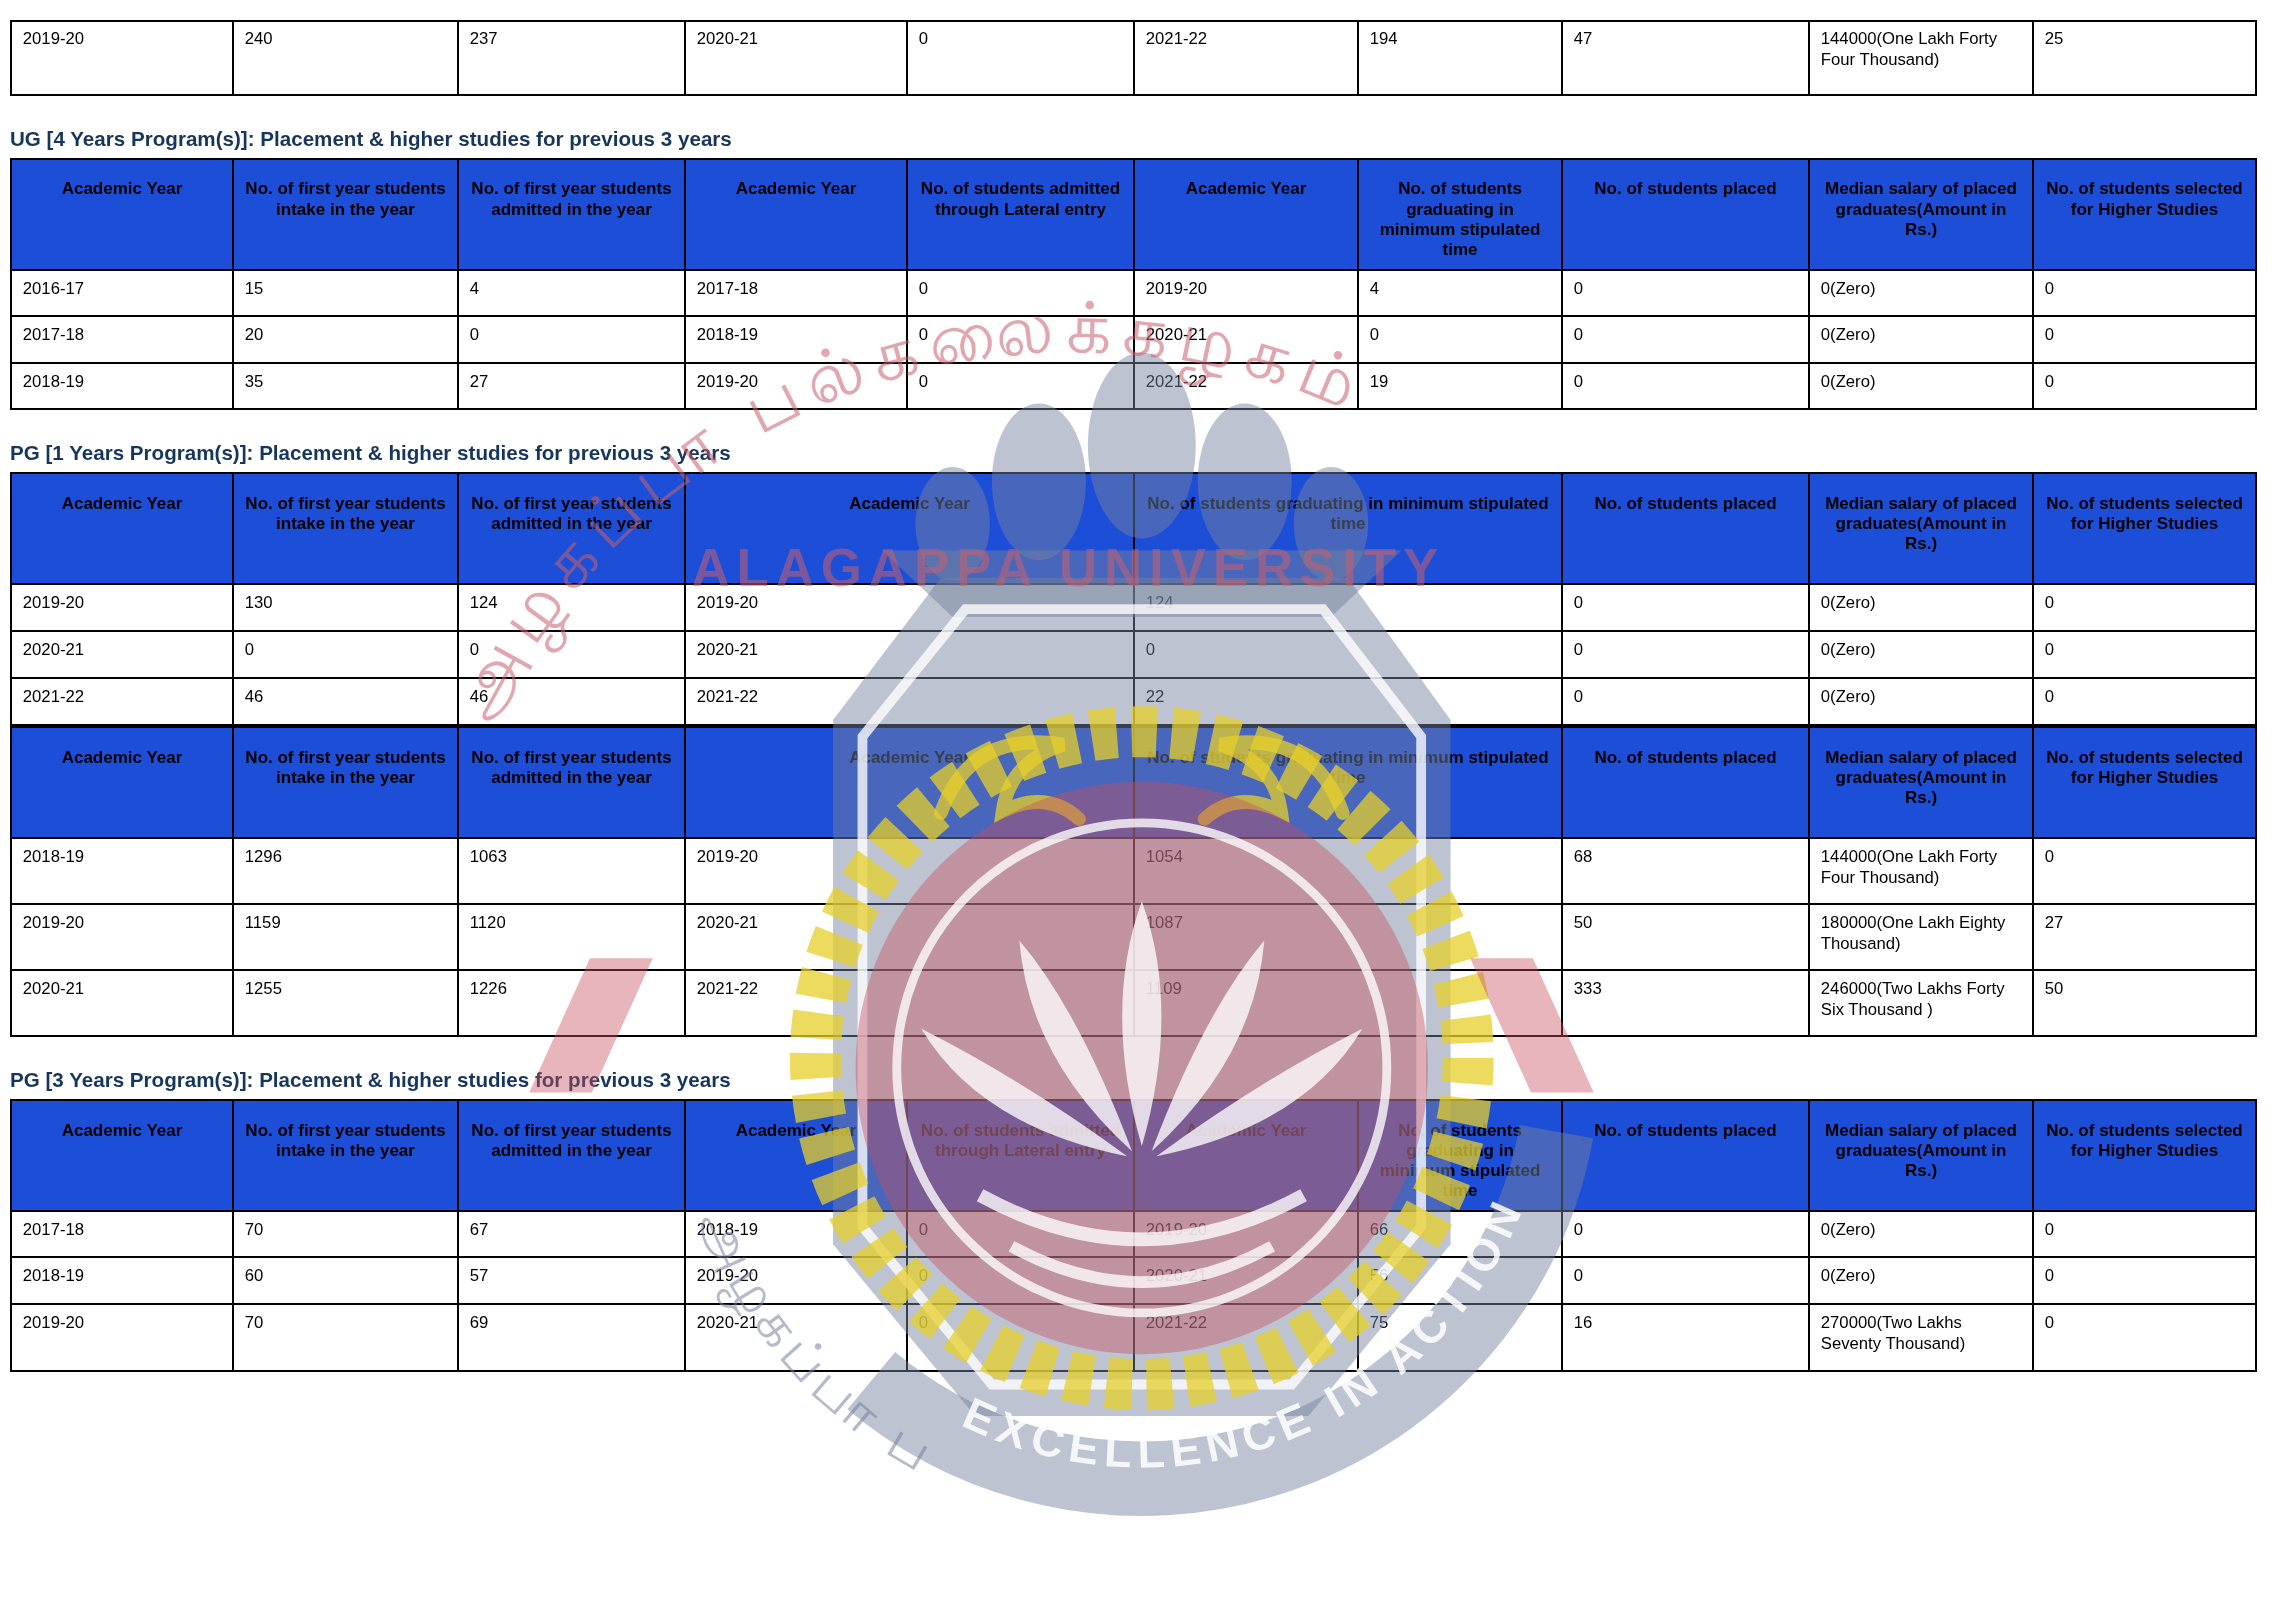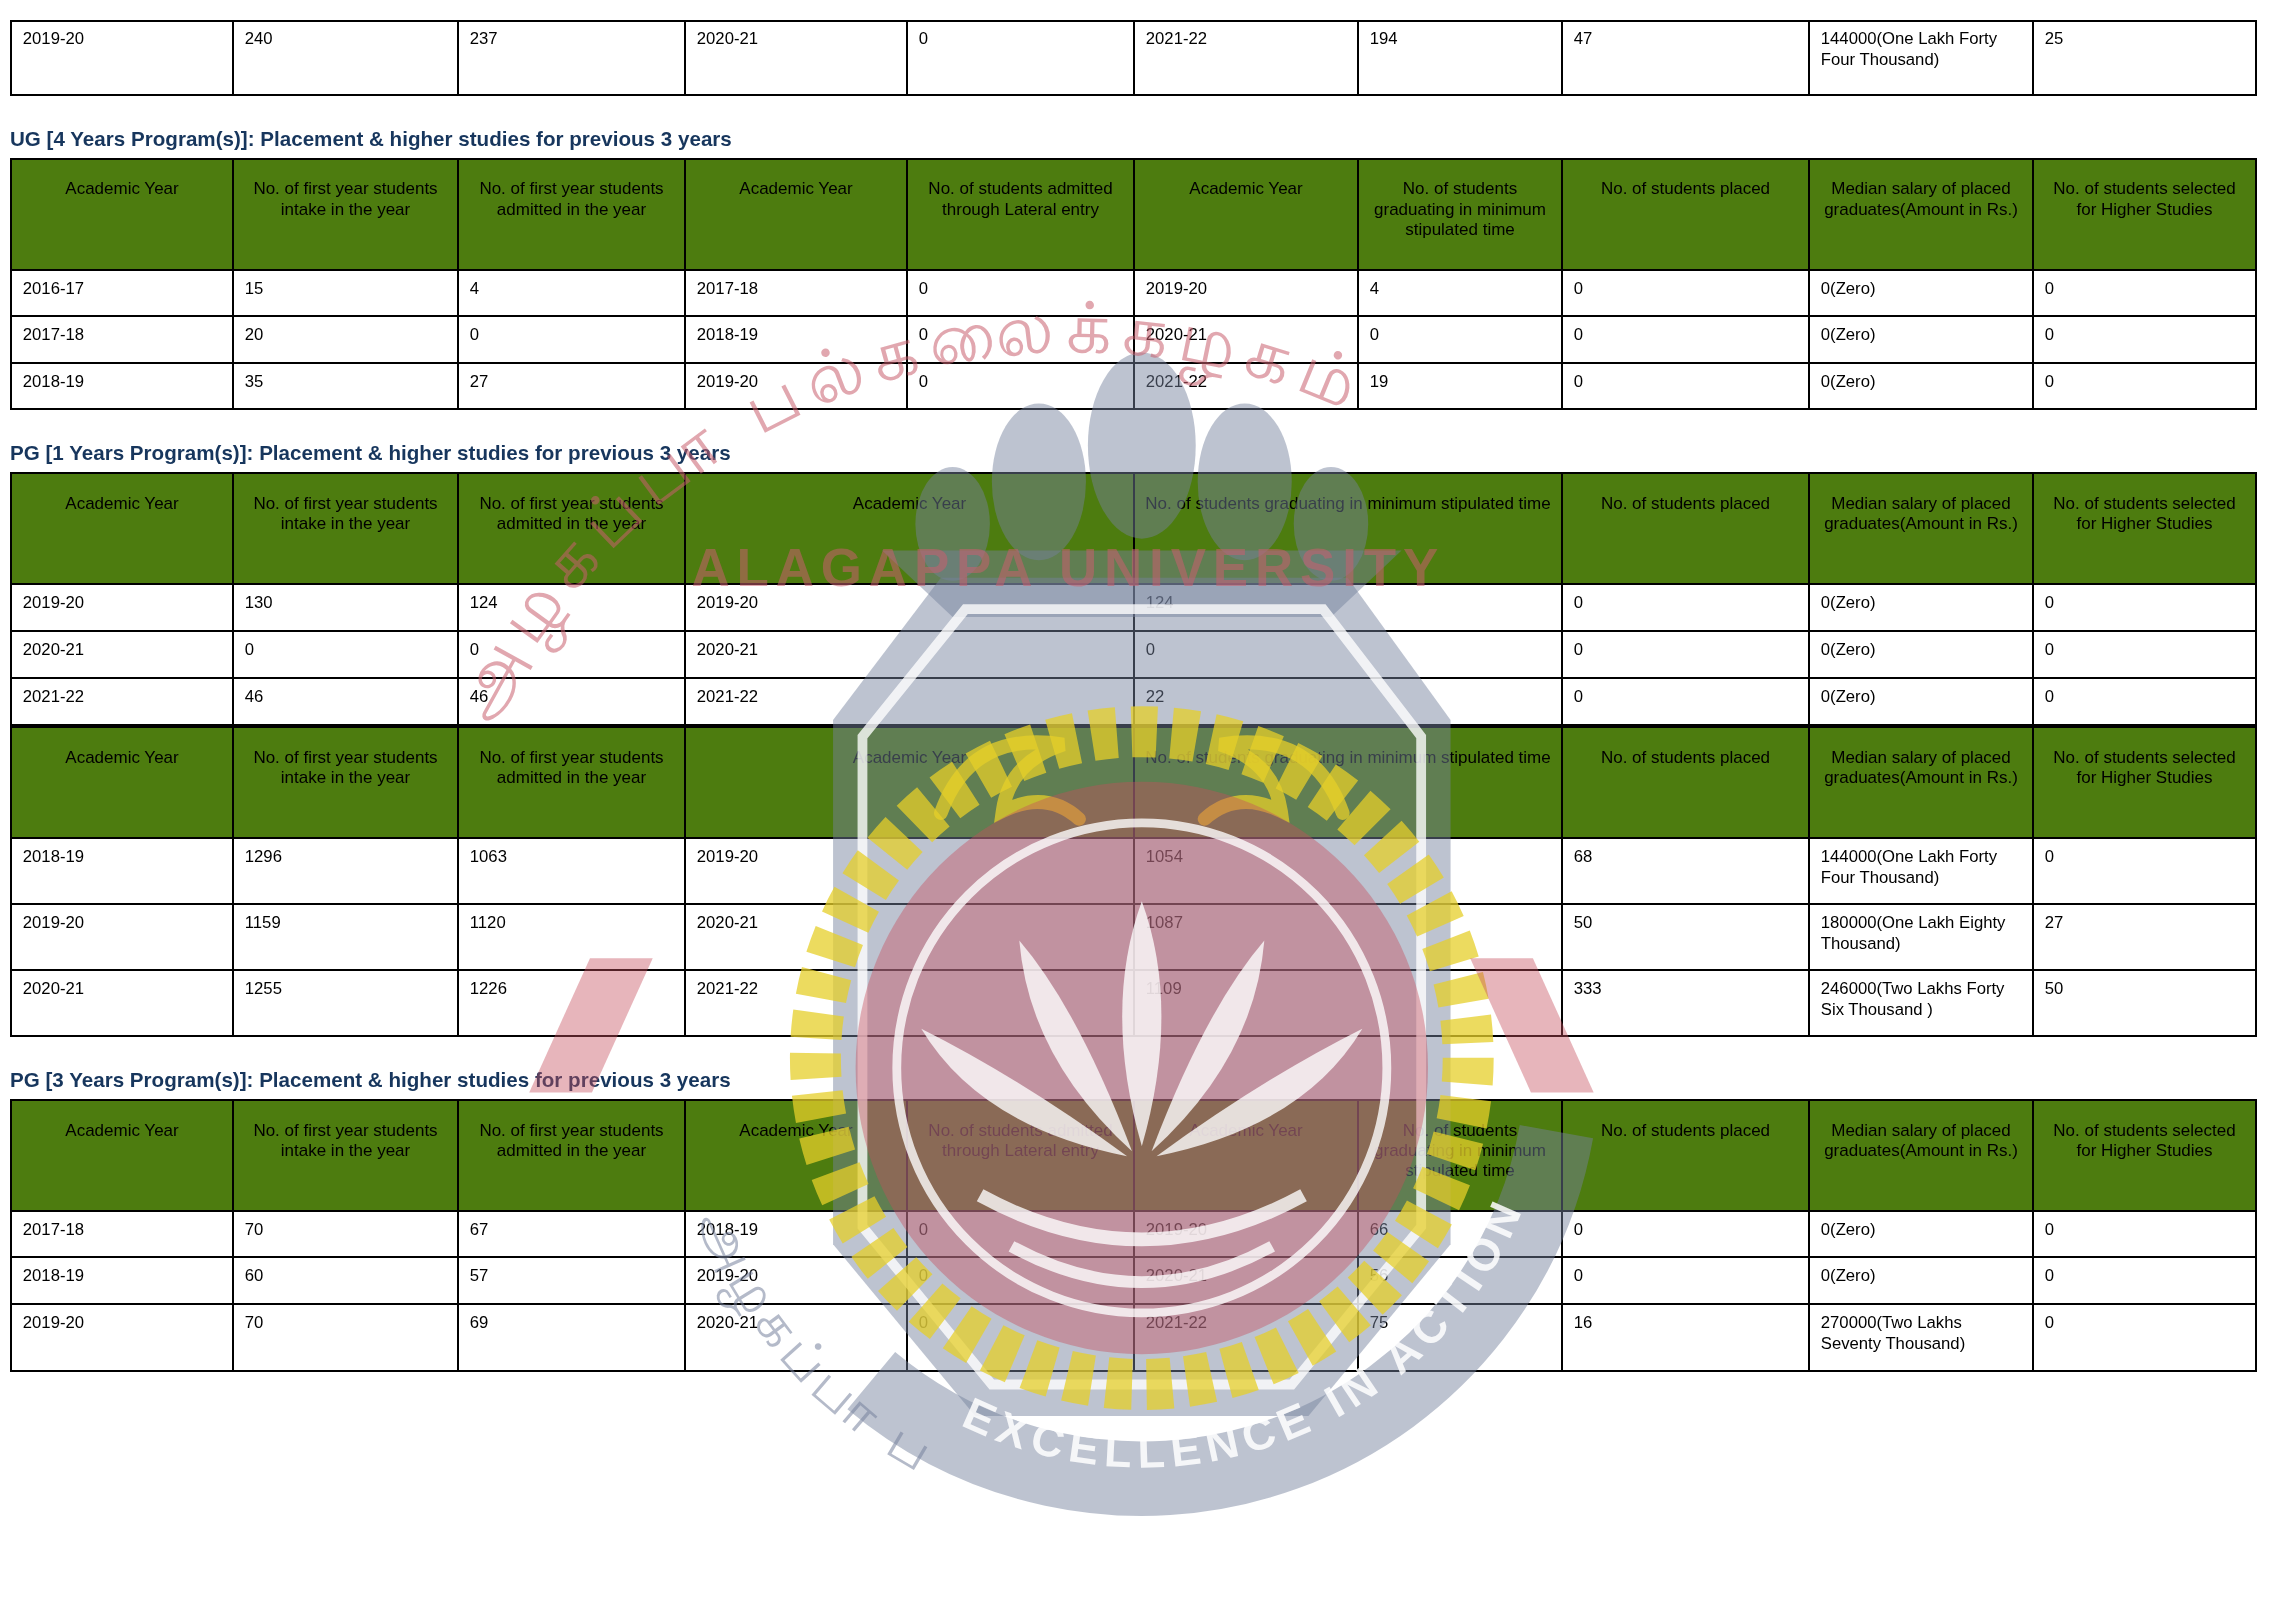--- a/index.html
+++ b/index.html
@@ -5,21 +5,21 @@
   * { margin:0; padding:0; box-sizing:border-box; }
   html,body { background:#ffffff; }
   body {
     width:2293px; height:1620px; position:relative; overflow:hidden;
     font-family:"Liberation Sans","DejaVu Sans",sans-serif; color:#000;
   }
   .content { position:absolute; left:10px; top:19.6px; width:2247px; }
   table { border-collapse:collapse; table-layout:fixed; width:2247px; background:transparent; }
   th, td { border:2px solid #000; vertical-align:top; word-wrap:break-word; }
   th {
-    background:#4d7c0f; font-weight:normal; font-size:17px; line-height:1.18;
+    background:#1d4ed8; font-weight:bold; font-size:17px; line-height:1.18;
     text-align:center; padding:19.6px 9.8px 5.9px; height:111px;
   }
   td { font-size:16.7px; line-height:1.24; text-align:left; padding:7.8px 7.8px 3.9px 10.8px; }
   h2 {
     font-size:20.6px; font-weight:bold; color:#17365d;
     margin:31px 0 7.8px 0; line-height:23.5px;
   }
   .watermark {
     position:absolute; left:392px; top:225px; width:1333px; height:1333px;
     pointer-events:none; z-index:9;

